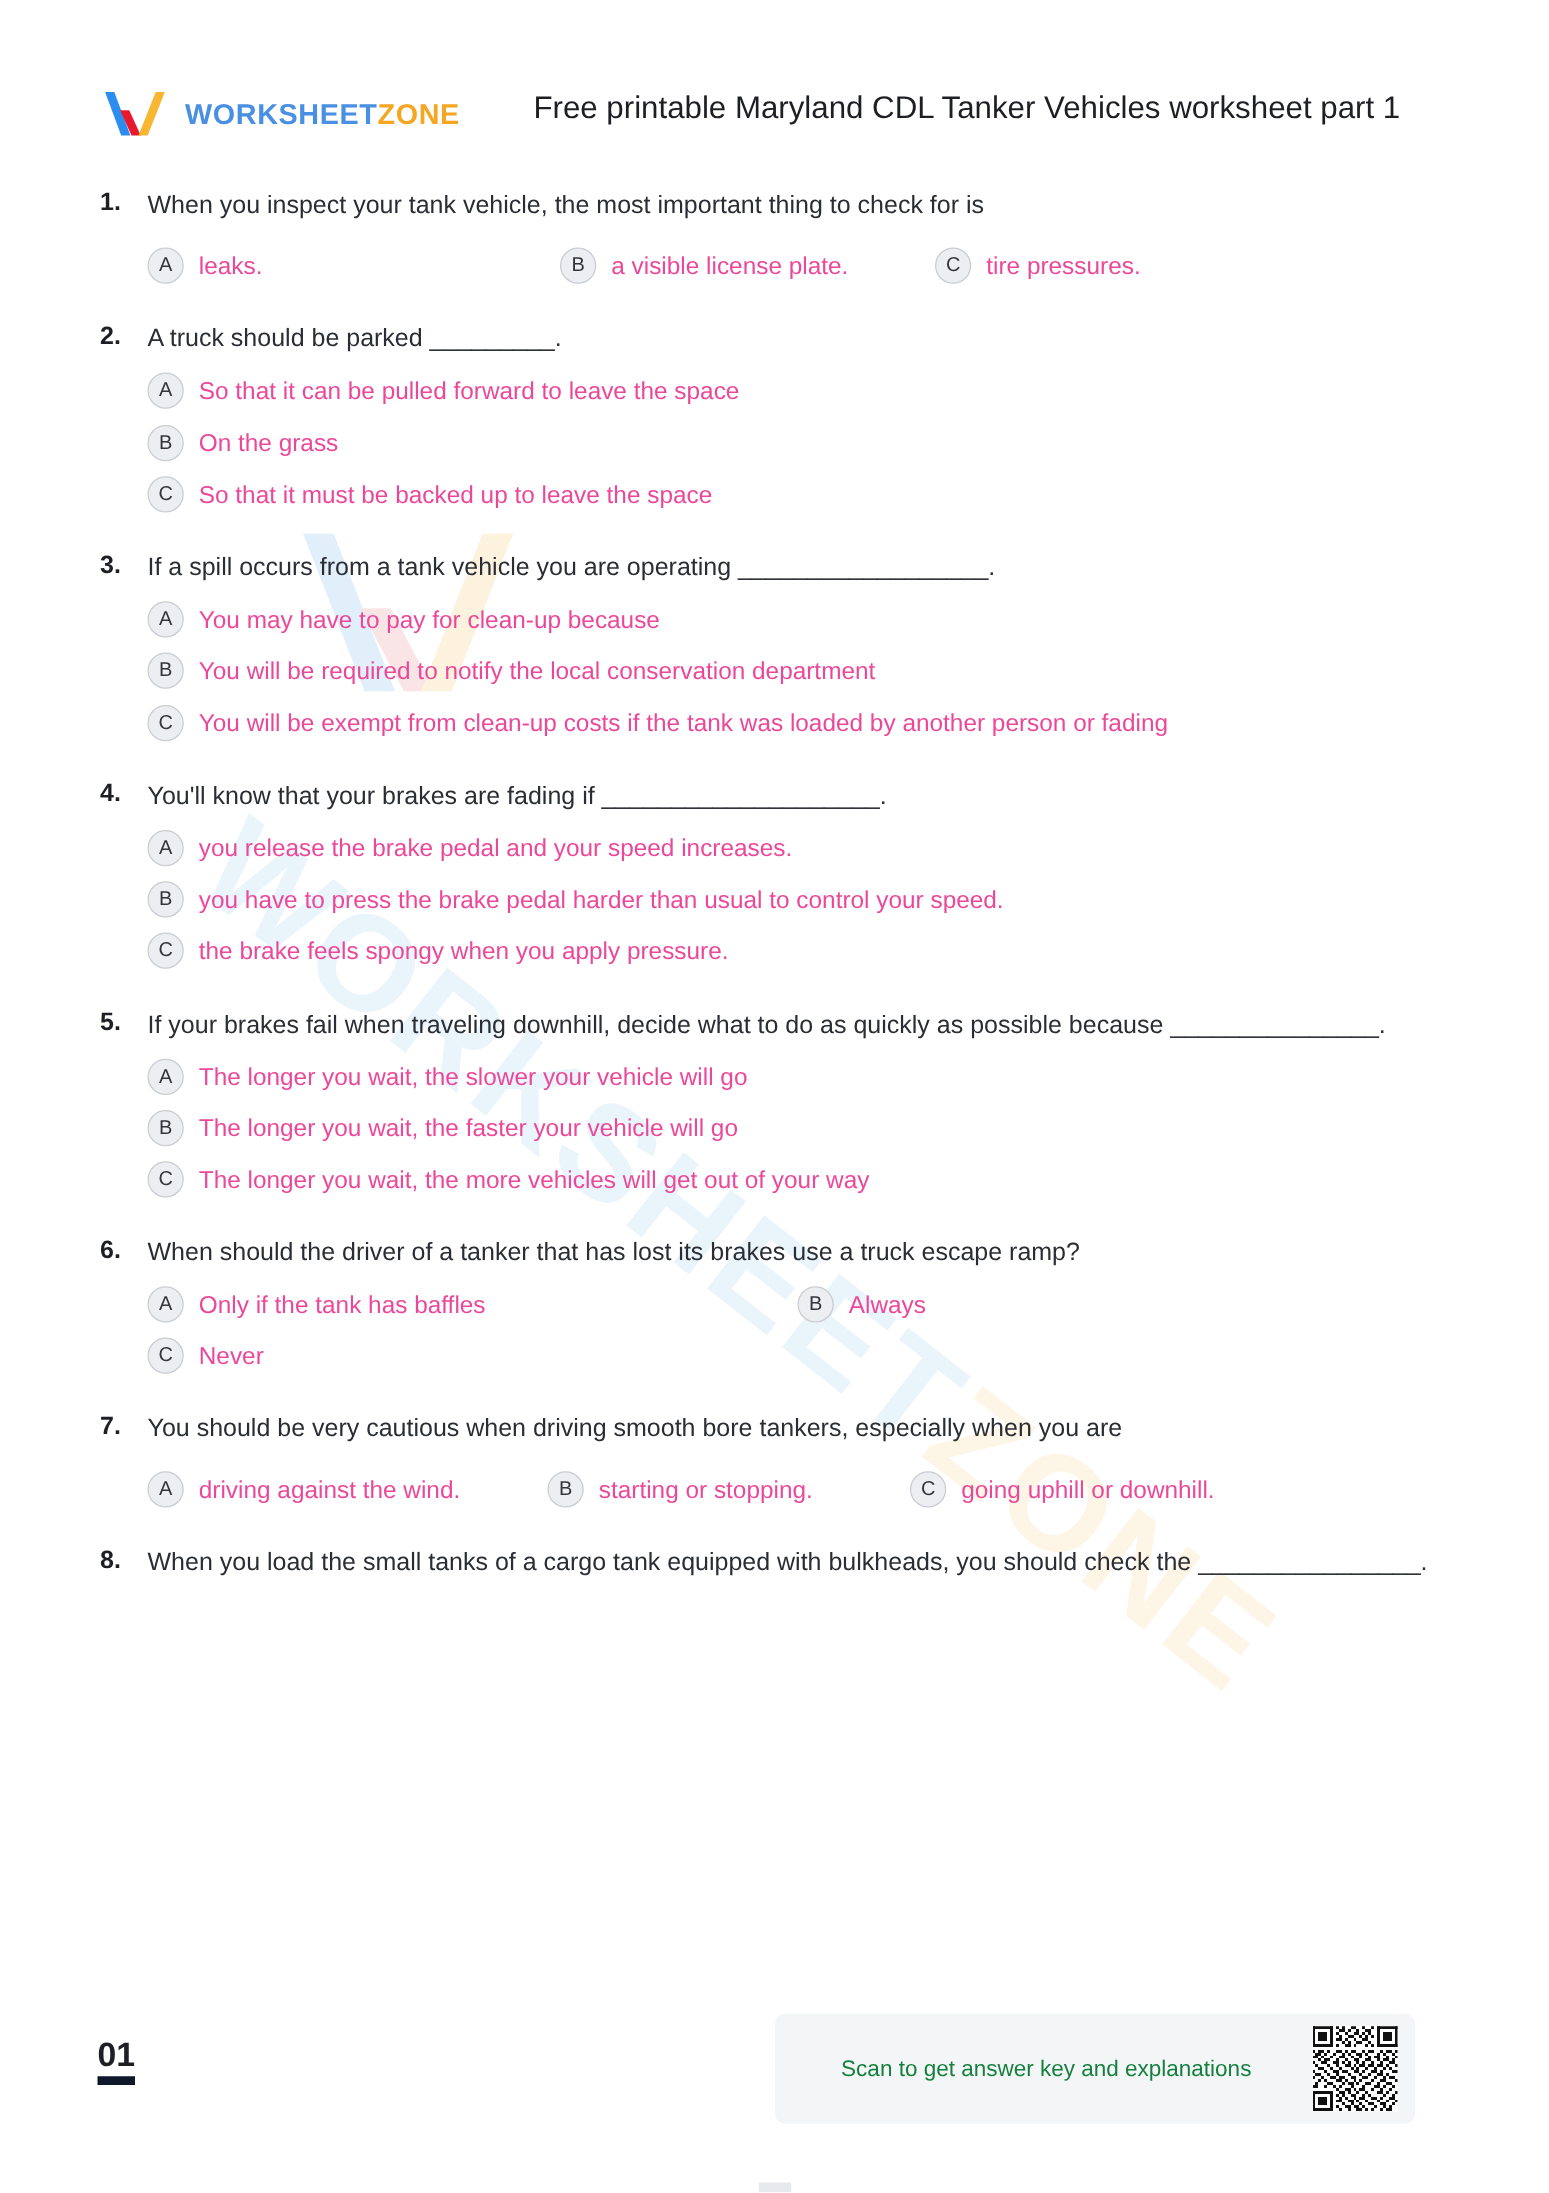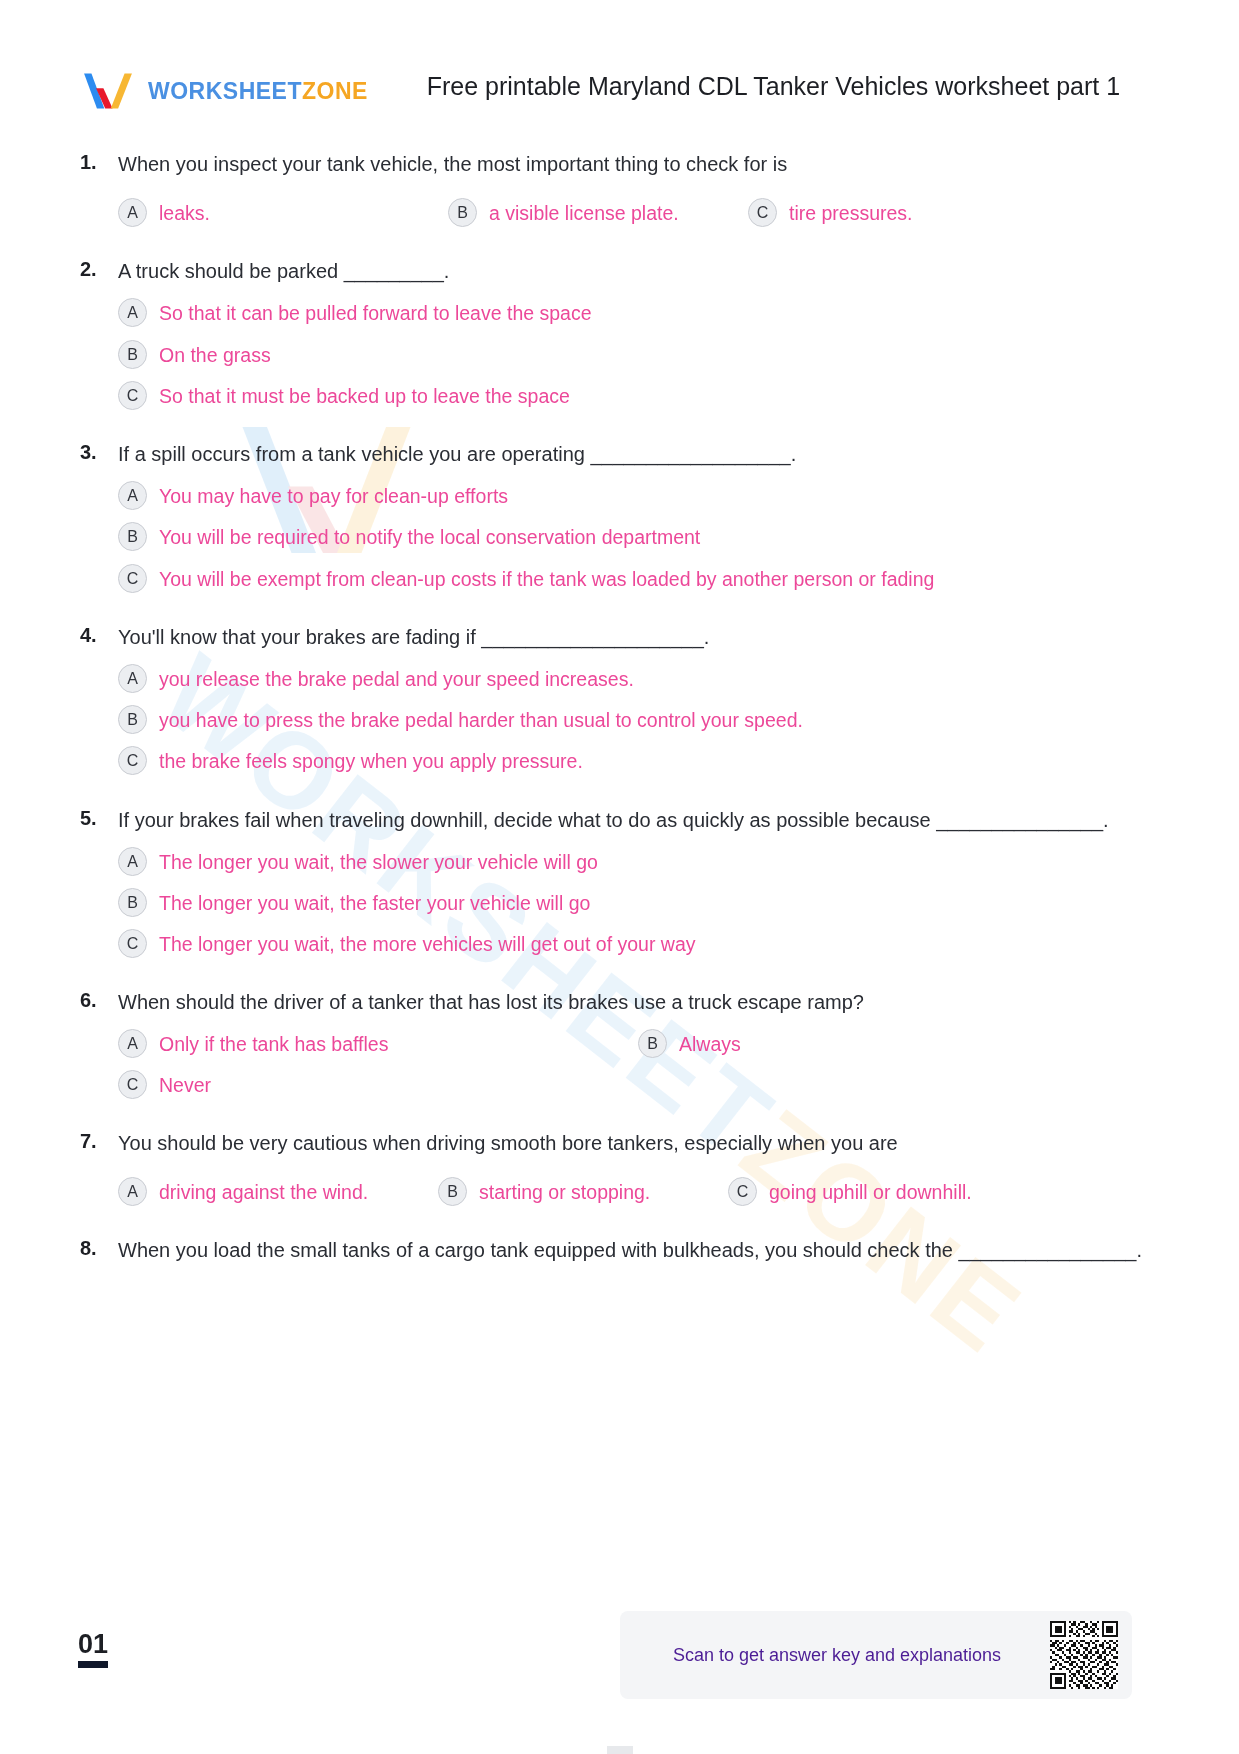--- a/index.html
+++ b/index.html
@@ -178,21 +178,21 @@
     border-radius: 8px;
     display: flex;
     align-items: center;
     justify-content: space-between;
     padding: 0 14px 0 10px;
   }
   .scan-label {
     flex: 1 1 auto;
     text-align: center;
     font-size: 18px;
-    color: #4c1d95;
+    color: #15803d;
     padding-right: 6px;
   }
   .qr { width: 68px; height: 68px; flex: 0 0 auto; display: block; background: #fff; }
   .bottom-tick {
     position: absolute;
     left: 50%;
     bottom: 0;
     transform: translateX(-50%);
     width: 26px;
     height: 8px;
@@ -267,21 +267,21 @@
         </div>
       </div>
       <div class="q">
         <div class="q-head">
           <div class="q-num">3.</div>
           <div class="q-text">If a spill occurs from a tank vehicle you are operating __________________.</div>
         </div>
         <div class="opts stack">
           <div class="opt">
             <span class="opt-badge">A</span>
-            <span class="opt-text">You may have to pay for clean-up efforts</span>
+            <span class="opt-text">You may have to pay for clean-up because</span>
           </div>
           <div class="opt">
             <span class="opt-badge">B</span>
             <span class="opt-text">You will be required to notify the local conservation department</span>
           </div>
           <div class="opt">
             <span class="opt-badge">C</span>
             <span class="opt-text">You will be exempt from clean-up costs if the tank was loaded by another person or fading</span>
           </div>
         </div>

